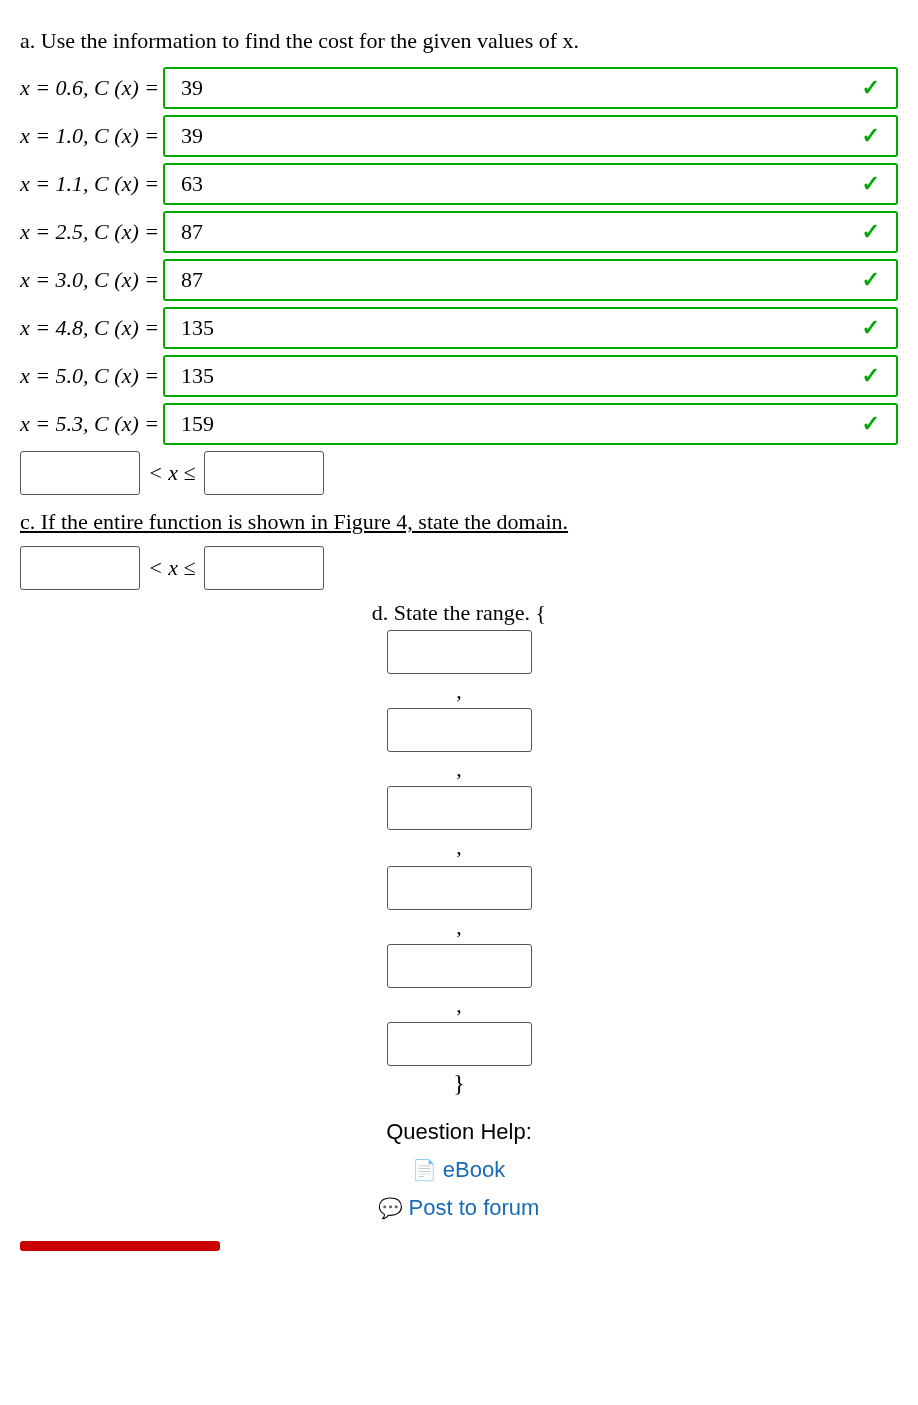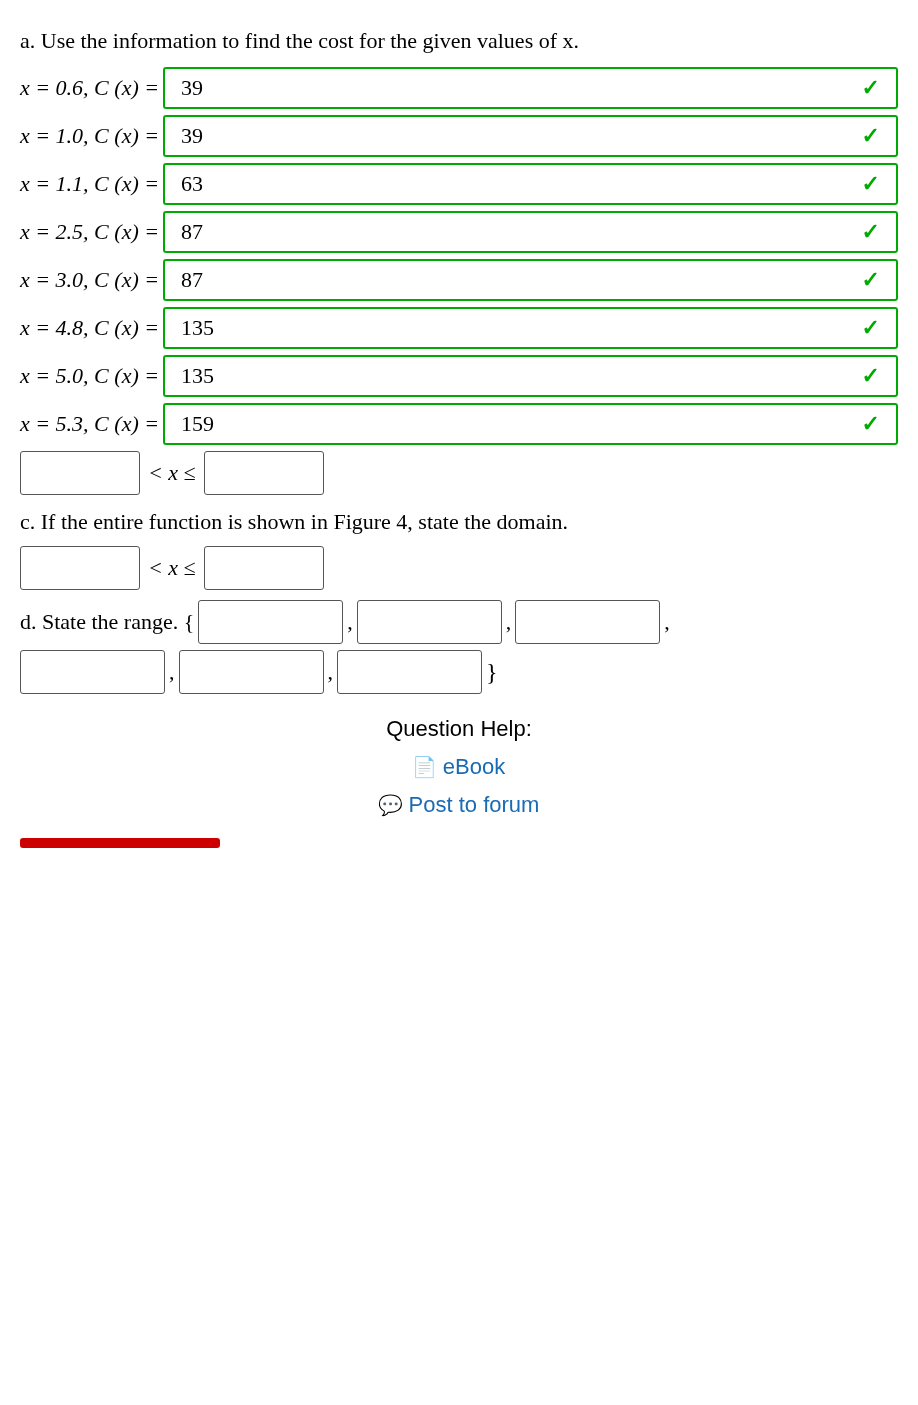--- a/index.html
+++ b/index.html
@@ -69,31 +69,33 @@
     }
     .inequality-sym {
       font-size: 22px;
       font-style: italic;
     }
     .part-c {
       margin-top: 10px;
       margin-bottom: 8px;
       font-size: 22px;
       line-height: 1.5;
+      text-decoration: underline;
     }
     .part-d {
       margin-top: 10px;
       margin-bottom: 8px;
       font-size: 22px;
     }
     .range-row {
       display: flex;
       align-items: center;
       gap: 4px;
       flex-wrap: wrap;
+      flex-direction: column;
     }
     .range-row .input-box {
       width: 145px;
     }
     .range-brace {
       font-size: 24px;
     }
     .range-comma {
       font-size: 22px;
     }

